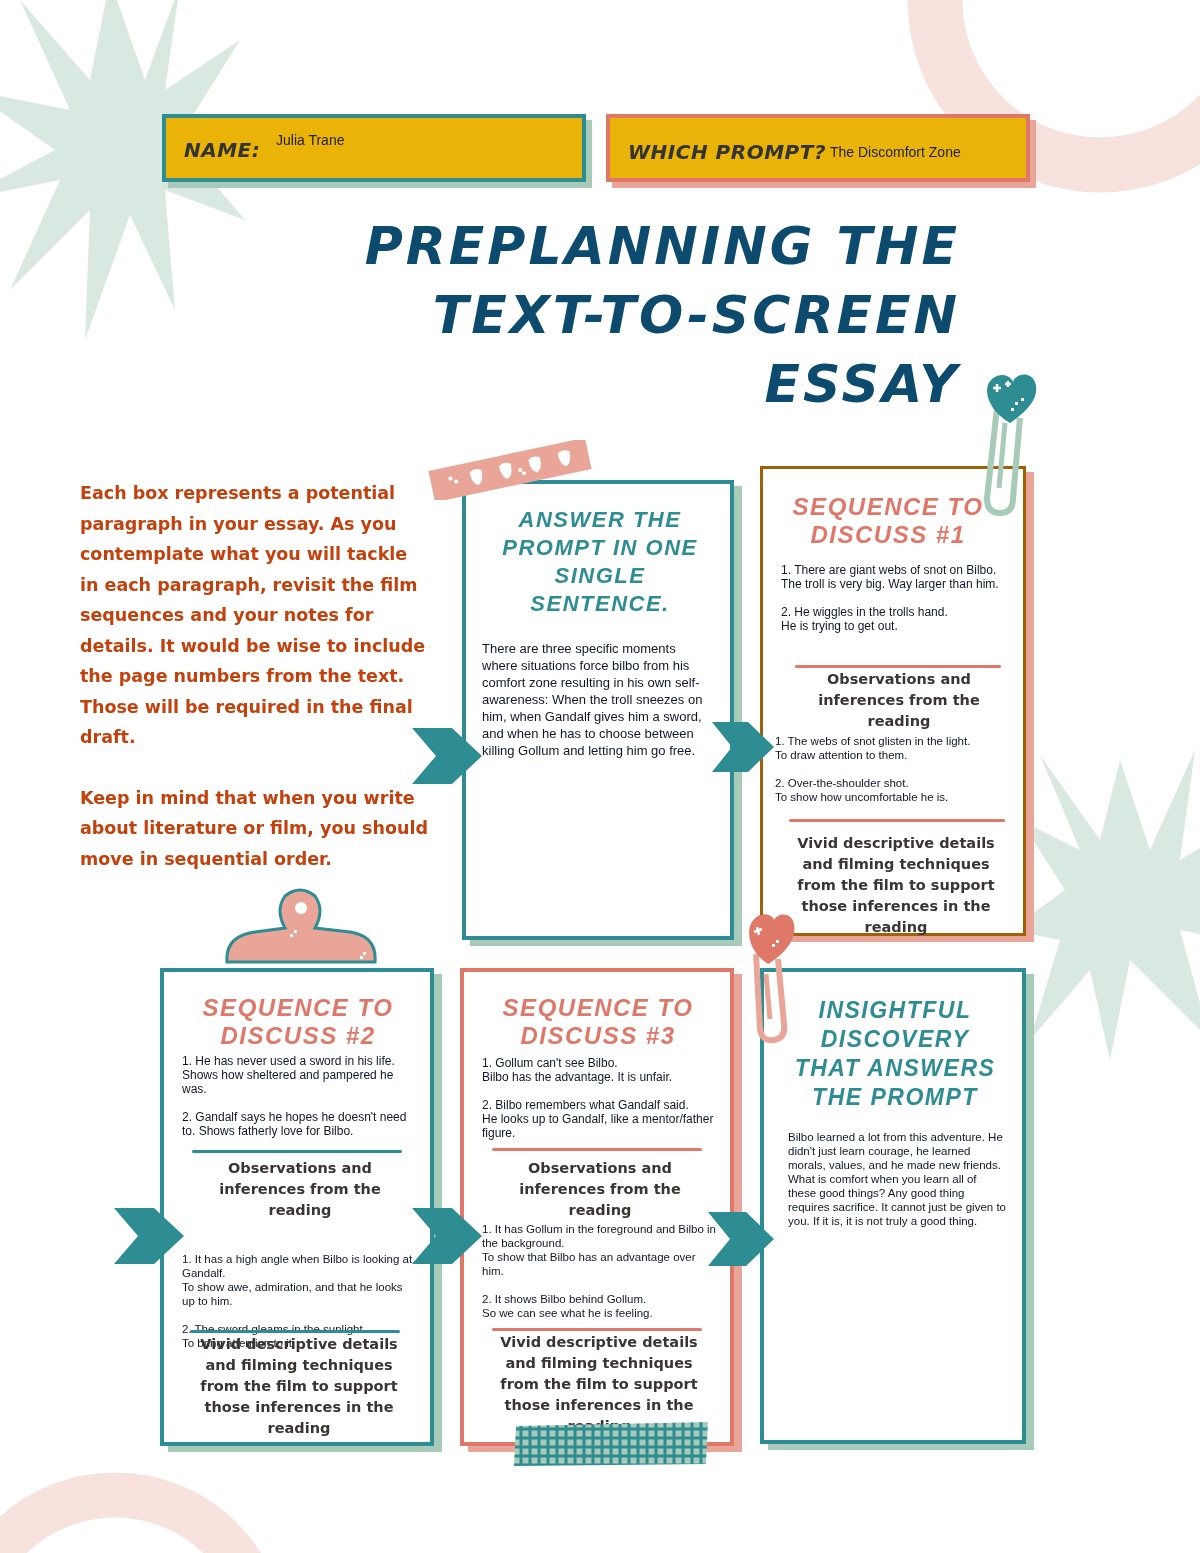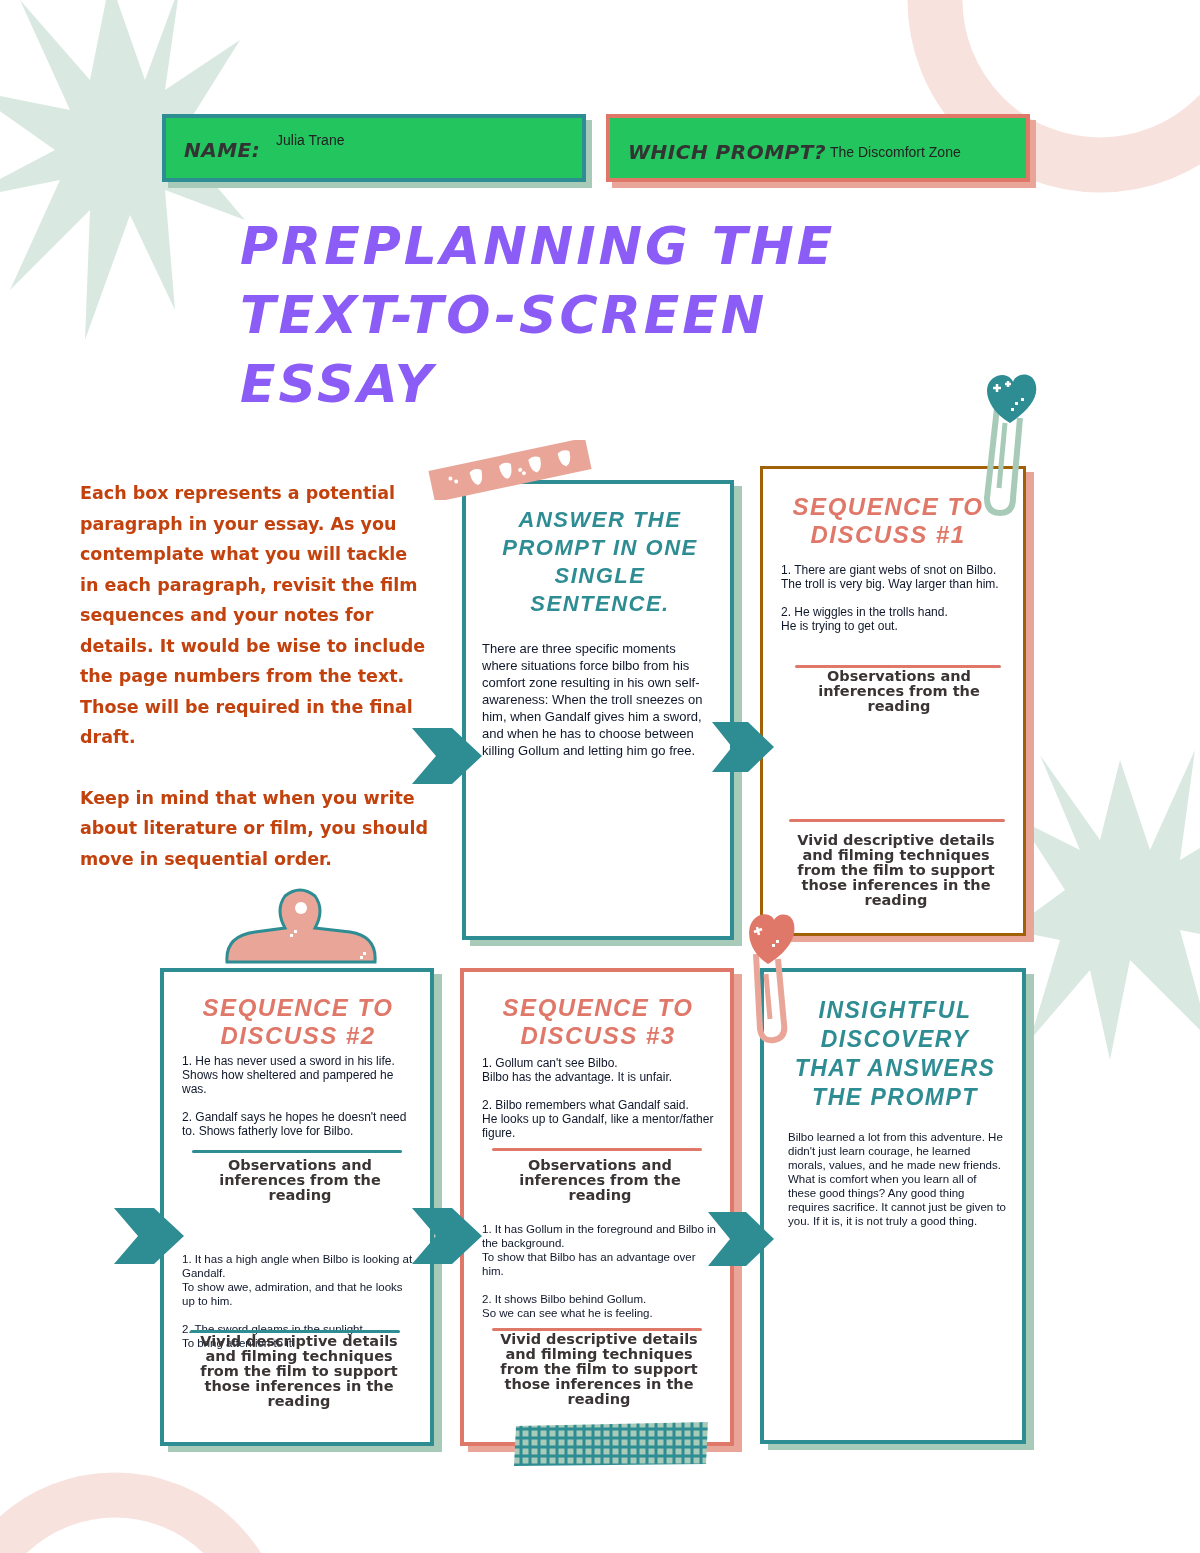--- a/index.html
+++ b/index.html
@@ -1,32 +1,32 @@
 <!DOCTYPE html>
 <html><head>
 <meta charset="utf-8">
 <style>
   html, body { margin:0; padding:0; }
   body { width:1200px; height:1553px; position:relative; overflow:hidden; background:#ffffff; font-family:"Liberation Sans", sans-serif; color:#2b2b2b; }
   .abs { position:absolute; }
   .deco svg { display:block; }
-  .hdr-box { position:absolute; background:#22c55e; box-sizing:border-box; }
+  .hdr-box { position:absolute; background:#eab308; box-sizing:border-box; }
   .hdr-shadow { position:absolute; }
   .hdr-label { font-family:"DejaVu Sans", sans-serif; font-weight:bold; font-style:italic; color:#333; font-size:20px; letter-spacing:0.5px; }
   .hdr-val { font-family:"Liberation Sans", sans-serif; font-size:14px; color:#222; }
-  .title { position:absolute; left:240px; top:212px; width:720px; text-align:left; font-family:"DejaVu Sans", sans-serif; font-weight:bold; color:#8b5cf6; font-size:52px; line-height:69px; letter-spacing:3px; font-style:italic; }
+  .title { position:absolute; left:240px; top:212px; width:720px; text-align:right; font-family:"DejaVu Sans", sans-serif; font-weight:bold; color:#0c4a6e; font-size:52px; line-height:69px; letter-spacing:3px; font-style:italic; }
   .intro { position:absolute; left:80px; top:478px; width:350px; font-family:"DejaVu Sans", sans-serif; font-weight:bold; font-size:17.5px; line-height:30.5px; color:#c2410c; }
   .intro p { margin:0 0 30px 0; }
   .card { position:absolute; background:#fff; box-sizing:border-box; }
   .card-shadow { position:absolute; }
   .card-title { font-family:Liberation Sans, sans-serif; font-weight:bold; text-align:center; letter-spacing:1.5px; font-size:22px; line-height:28px; font-style:italic; }
   .teal { color:#2e8c93; }
   .coral { color:#e0786a; }
   .body-text { font-family:"Liberation Sans", sans-serif; font-size:12px; line-height:14px; color:#0f172a; white-space:pre-line; }
-  .sub-head { font-family:"DejaVu Sans", sans-serif; font-weight:bold; text-align:center; color:#3a3434; font-size:14.5px; line-height:15px; }
+  .sub-head { font-family:"DejaVu Sans", sans-serif; font-weight:bold; text-align:center; color:#3a3434; font-size:14.5px; line-height:21px; }
   .divider { height:3px; border-radius:2px; }
   .chev { position:absolute; }
 </style>
 </head>
 <body>
 
 <div class="abs deco" style="left:-40px;top:-20px;">
   <svg width="340" height="390" viewBox="0 0 340 390">
     <polygon fill="#d9e9e2" points="150,0 185,100 220,5 205,110 280,60 230,140 300,145 230,175 285,240 205,210 215,330 170,235 125,360 130,230 50,310 100,200 0,220 95,170 10,110 110,130 60,20 130,100"></polygon>
   </svg>
@@ -95,20 +95,25 @@
 <div class="card-shadow" style="left:768px;top:472px;width:266px;height:470px;background:#e9a698;"></div>
 <div class="card" style="left:760px;top:466px;width:266px;height:470px;border:3px solid #a16207;">
   <div class="card-title coral abs" style="left:20px;top:24px;width:210px;font-size:24px;">SEQUENCE TO DISCUSS #1</div>
   <div class="body-text abs" style="left:18px;top:94px;width:236px;">1. There are giant webs of snot on Bilbo.
 The troll is very big. Way larger than him.
 
 2. He wiggles in the trolls hand.
 He is trying to get out.</div>
   <div class="divider abs" style="left:32px;top:196px;width:206px;background:#e0786a;"></div>
   <div class="sub-head abs" style="left:36px;top:200px;width:200px;">Observations and inferences from the reading</div>
+  <div class="body-text abs" style="left:12px;top:265px;width:246px;font-size:11.5px;">1. The webs of snot glisten in the light.
+To draw attention to them.
+
+2. Over-the-shoulder shot.
+To show how uncomfortable he is.</div>
   <div class="divider abs" style="left:26px;top:350px;width:216px;background:#e0786a;"></div>
   <div class="sub-head abs" style="left:22px;top:364px;width:222px;">Vivid descriptive details and filming techniques from the film to support those inferences in the reading</div>
 </div>
 
 <div class="abs deco" style="left:975px;top:368px;">
   <svg width="70" height="150" viewBox="0 0 70 150">
     <path d="M22,40 L12,130 Q12,145 25,145 Q38,145 38,130 L45,50" fill="none" stroke="#a8cbb9" stroke-width="6"></path>
     <path d="M30,55 L24,120" fill="none" stroke="#a8cbb9" stroke-width="5"></path>
     <path d="M35,55 C10,40 5,15 22,8 C32,4 38,12 38,14 C40,6 55,2 60,14 C66,30 50,45 35,55 Z" fill="#2e8c93"></path>
     <path d="M18,20 l8,0 M22,16 l0,8 M30,16 l6,0 M33,13 l0,6" stroke="#fff" stroke-width="2.5"></path>

